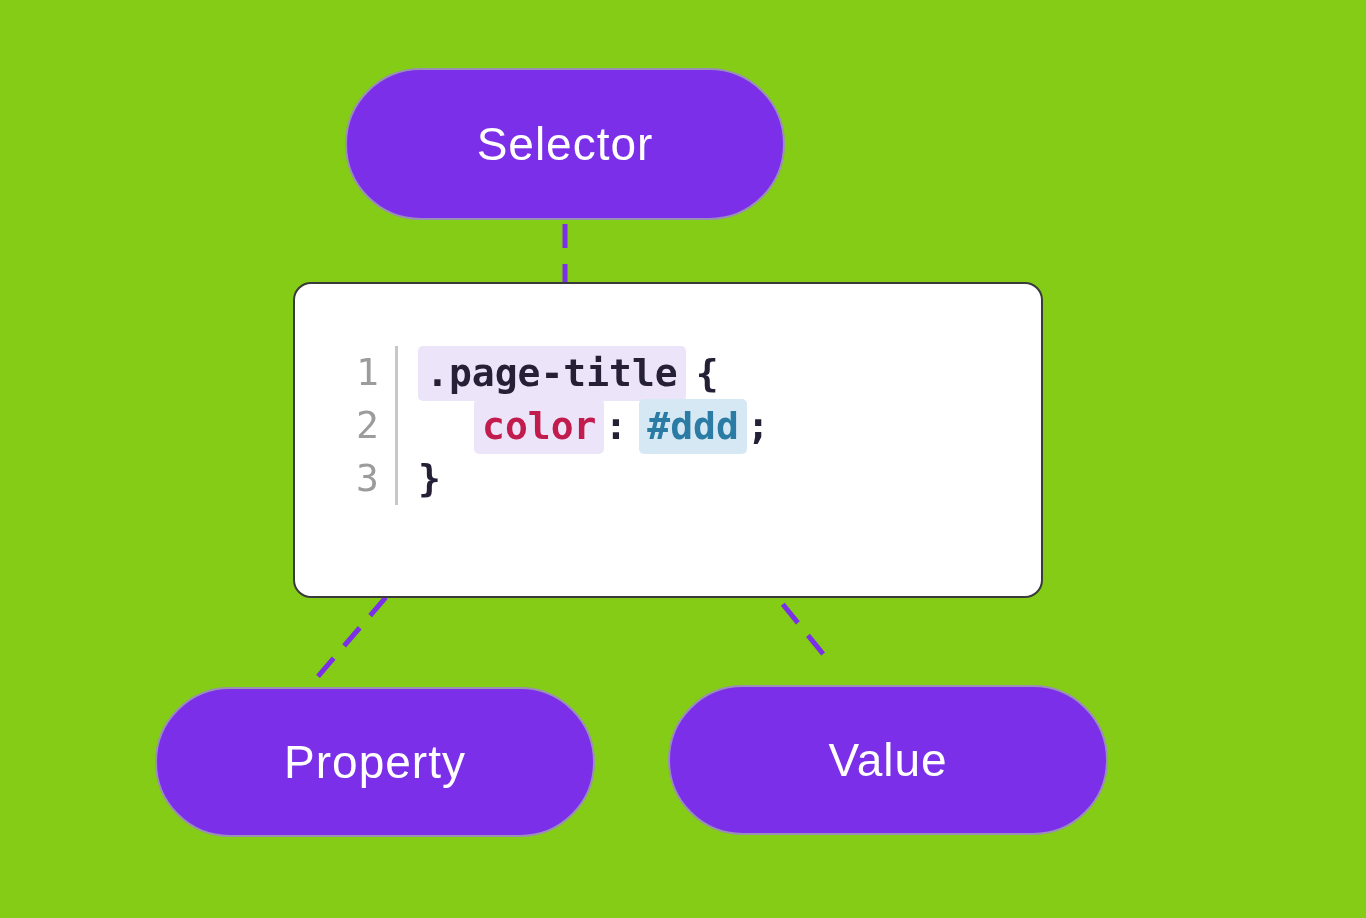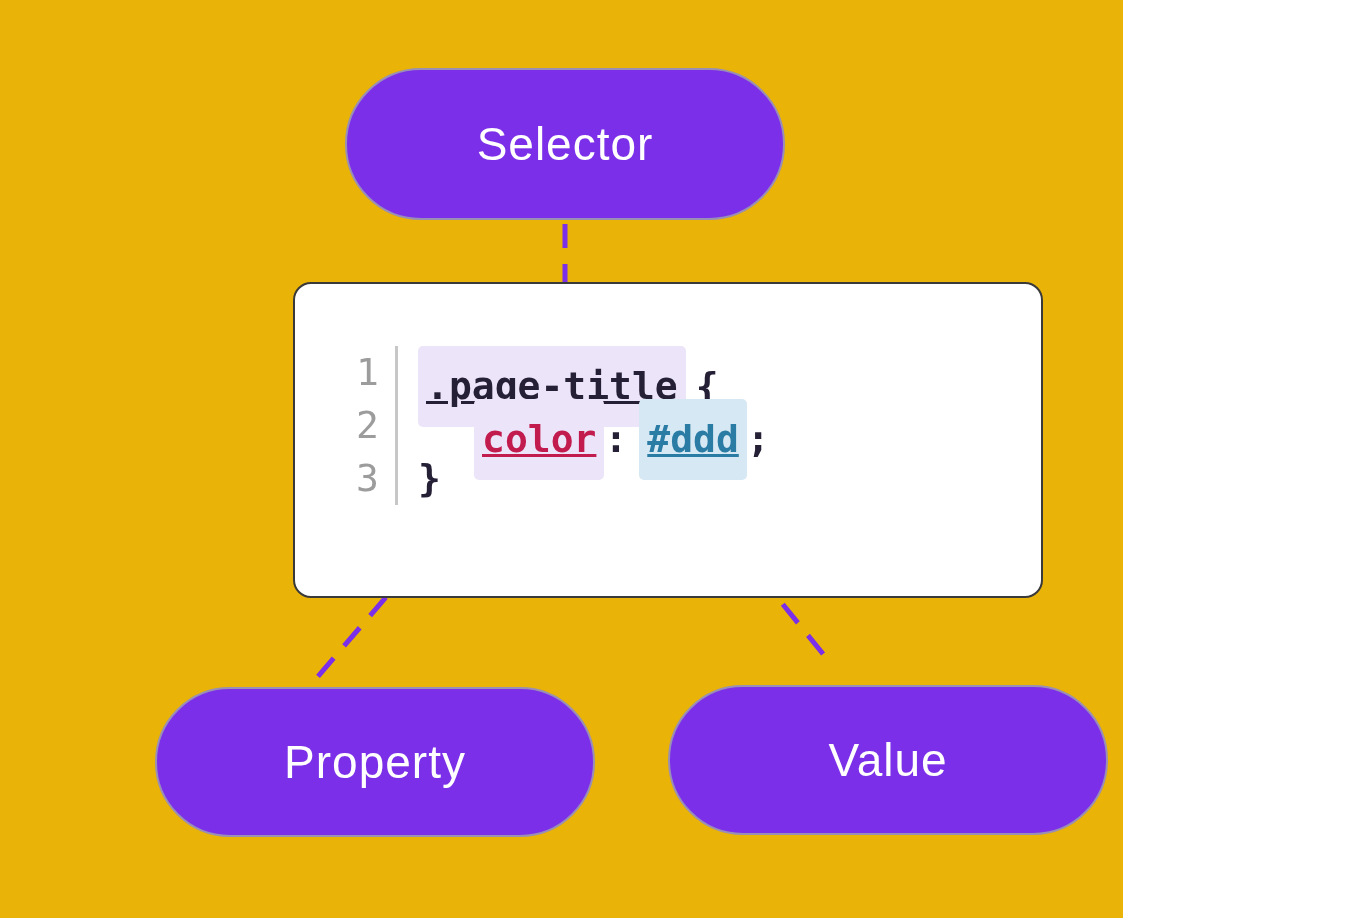--- a/index.html
+++ b/index.html
@@ -2,23 +2,23 @@
 <html><head>
 <meta charset="utf-8">
 <style>
   html, body {
     margin: 0;
     padding: 0;
     background: #ffffff;
   }
   .canvas {
     position: relative;
-    width: 1123px;
+    width: 1366px;
     height: 918px;
-    background: #eab308;
+    background: #84cc16;
     overflow: hidden;
     font-family: "Liberation Sans", sans-serif;
   }
 
   
   .connectors {
     position: absolute;
     inset: 0;
     width: 1366px;
     height: 918px;
@@ -71,21 +71,21 @@
     width: 44px;
     text-align: right;
     padding-right: 16px;
     margin-right: 20px;
     border-right: 3px solid #c7c7c7;
     color: #9c9c9c;
     font-weight: normal;
     align-self: stretch;
     line-height: 53px;
   }
-  .tok { border-radius: 5px; padding: 14px 8px; text-decoration: underline; }
+  .tok { border-radius: 5px; padding: 1px 8px; }
   .tok-selector { background: #ECE5F9; color: #262036; margin-right: 10px; }
   .tok-property { background: #ECE5F9; color: #C21B4E; }
   .tok-value    { background: #D6E8F3; color: #2B7CA5; margin-left: 12px; }
   .indent { display: inline-block; width: 56px; }
   .plain { color: #262036; }
 </style>
 </head>
 <body>
 
 <div class="canvas">

